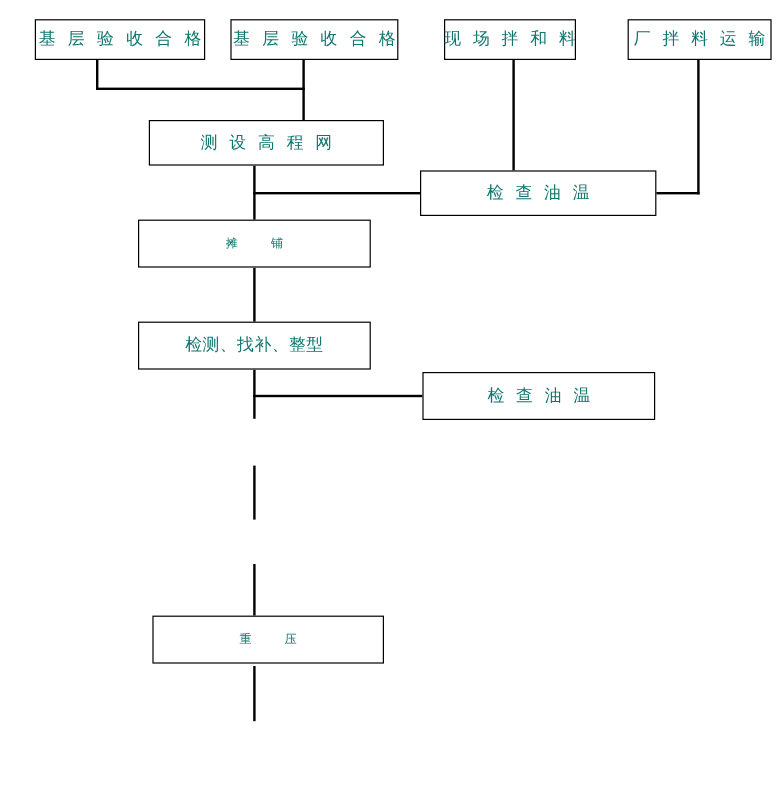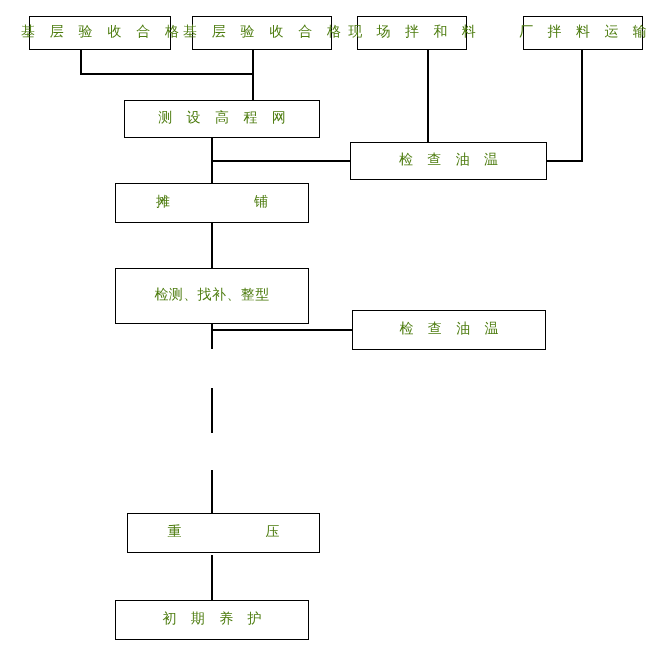--- a/index.html
+++ b/index.html
@@ -16,35 +16,34 @@
     font-family: "Liberation Sans", "DejaVu Sans", sans-serif;
   }
   .node {
     position: absolute;
     box-sizing: border-box;
     border: 1.6px solid #000000;
     background: #ffffff;
     display: flex;
     align-items: center;
     justify-content: center;
-    color: #4d7c0f;
+    color: #0f766e;
     line-height: 1.1;
     z-index: 2;
-    font-family: Liberation Mono, monospace;
   }
   .node .lbl {
     display: block;
     text-align: center;
     white-space: pre;
   }
   
   .t-top     { font-size: 14px; letter-spacing: 3.2px; text-indent: 3.2px; }
   .t-mid     { font-size: 14px; letter-spacing: 3.0px; text-indent: 3.0px; }
   .t-plain   { font-size: 14px; letter-spacing: 0.4px; }
-  .t-wide    { font-size: 14px; letter-spacing: 0px; }
+  .t-wide    { font-size: 10px; letter-spacing: 0px; }
 
   
   .ln {
     position: absolute;
     background: #000000;
     z-index: 1;
   }
   .ln.v { width: 1.6px; }
   .ln.h { height: 1.6px; }
 </style>
@@ -82,51 +81,48 @@
   <div class="ln v" style="left:211px; top:555px; height:46px;"></div>
 
   <div class="node" style="left:29px; top:16px; width:142px; height:34px;">
     <span class="lbl t-top">基 层 验 收 合 格</span>
   </div>
 
   <div class="node" style="left:192px; top:16px; width:140px; height:34px;">
     <span class="lbl t-top">基 层 验 收 合 格</span>
   </div>
 
-  <div class="node" style="left:357px; top:16px; width:110px; height:34px;">
+  <div class="node" style="left:370px; top:16px; width:110px; height:34px;">
     <span class="lbl t-mid">现 场 拌 和 料</span>
   </div>
 
   <div class="node" style="left:124px; top:100px; width:196px; height:38px;">
     <span class="lbl t-mid">测 设 高 程 网</span>
   </div>
 
   <div class="node" style="left:523px; top:16px; width:120px; height:34px;">
     <span class="lbl t-mid">厂 拌 料 运 输</span>
   </div>
 
   <div class="node" style="left:350px; top:142px; width:197px; height:38px;">
     <span class="lbl t-mid">检 查 油 温</span>
   </div>
 
   <div class="node" style="left:115px; top:183px; width:194px; height:40px;">
     <span class="lbl t-wide">摊          铺</span>
   </div>
 
-  <div class="node" style="left:115px; top:268px; width:194px; height:56px;">
+  <div class="node" style="left:115px; top:268px; width:194px; height:40px;">
     <span class="lbl t-plain">检测、找补、整型</span>
   </div>
 
   <div class="node" style="left:352px; top:310px; width:194px; height:40px;">
     <span class="lbl t-mid">检 查 油 温</span>
   </div>
 
 
 
   <div class="node" style="left:115px; top:513px; width:193px; height:40px;margin-left:12px;">
     <span class="lbl t-wide">重          压</span>
   </div>
 
-  <div class="node" style="left:115px; top:600px; width:194px; height:40px;">
-    <span class="lbl t-mid">初 期 养 护</span>
-  </div>
 
 </div>
 
 </body></html>

